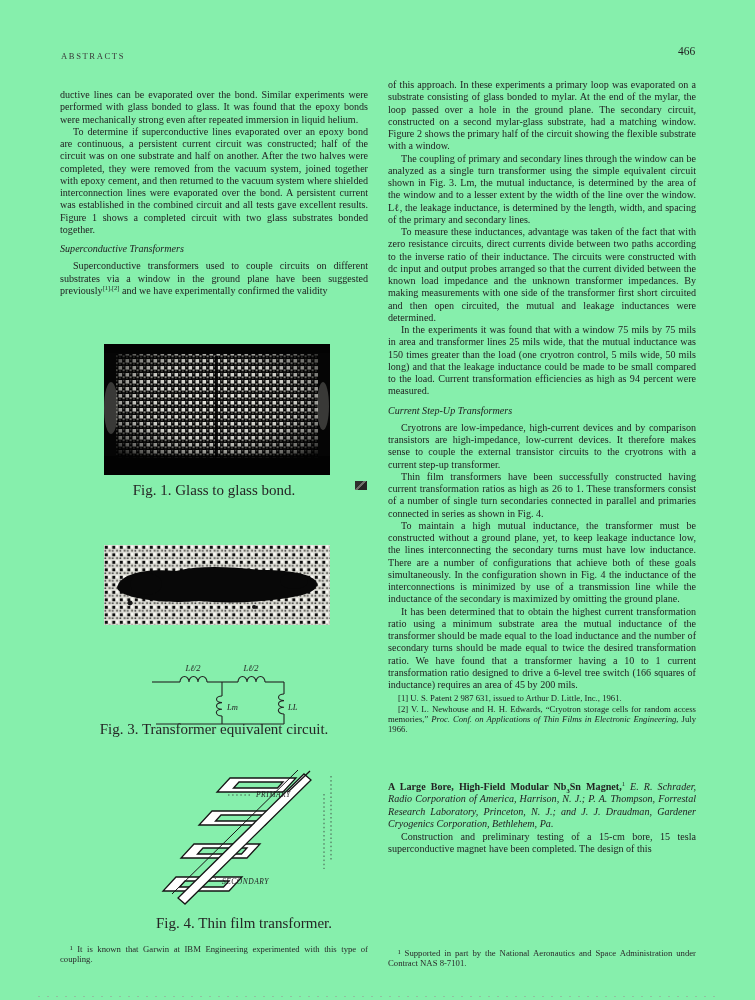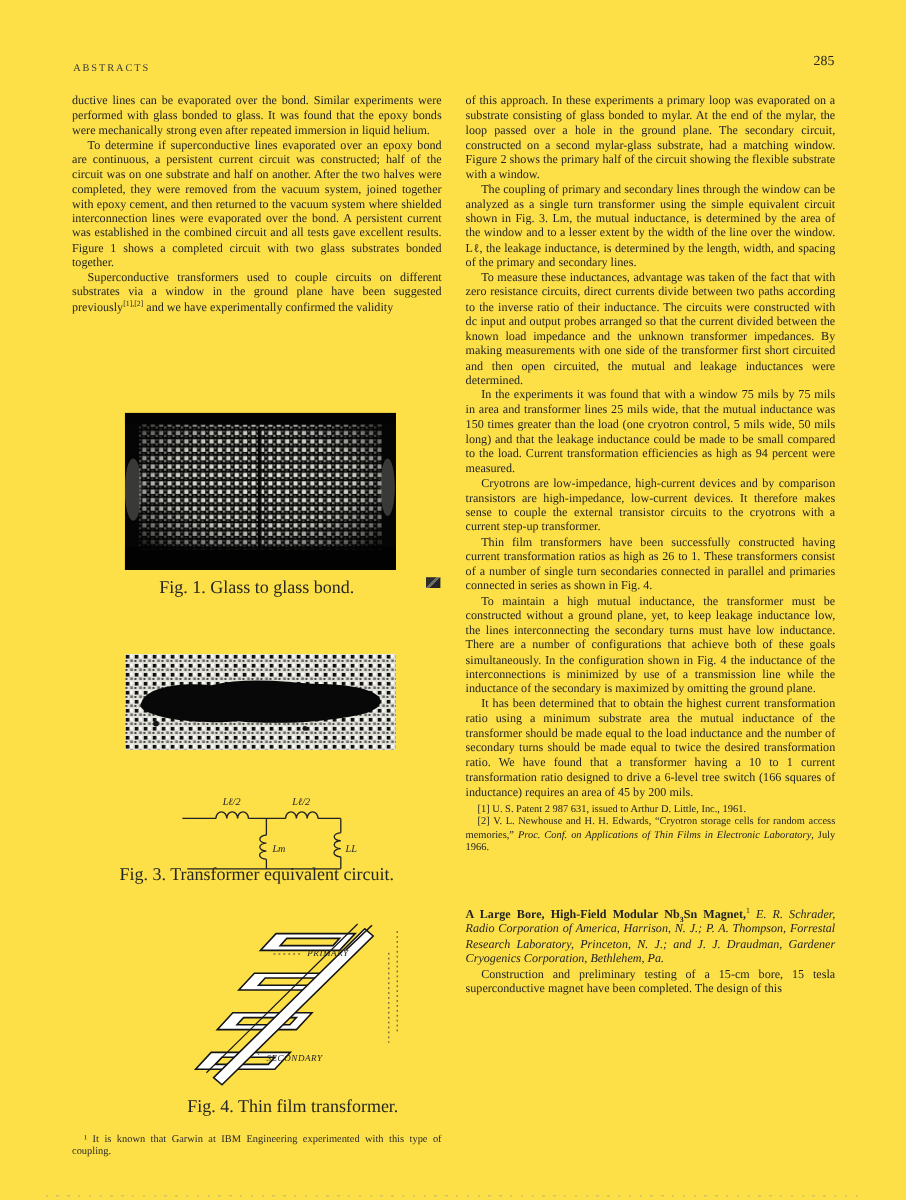--- a/index.html
+++ b/index.html
@@ -1,24 +1,24 @@
 <!DOCTYPE html>
 <html><head>
 <meta charset="utf-8">
 <style>
   html,body{margin:0;padding:0;background:#d9d9d6;}
   .page{
     position:relative;width:755px;height:1000px;margin:0 auto;
-    background:#fde047;overflow:hidden;
+    background:#86efac;overflow:hidden;
     font-family:"Liberation Serif","DejaVu Serif",serif;color:#1e1e1e;
   }
   .hdr-left{position:absolute;left:61px;top:51px;font-size:8.6px;letter-spacing:1.6px;color:#3a3a3a;}
   .hdr-num{position:absolute;left:678px;top:45px;font-size:11.5px;color:#222;}
   .col{position:absolute;top:79px;width:308px;font-size:10.1px;line-height:12.25px;text-align:justify;color:#222;}
-  .colL{left:60px;height:250px;}
+  .colL{left:60px;height:250px;margin-top:10px;}
   .colR{left:388px;}
   .col p{margin:0;text-indent:13px;}
   .col p.noindent{text-indent:0;}
   .sec-heading{font-style:italic;font-size:10.1px;margin:7px 0 5px 0;text-align:left;}
   sup.cite{font-size:6.5px;line-height:0;}
   .figure{position:absolute;}
   .fig1{left:104px;top:344px;width:226px;height:131px;}
   .fig2{left:104px;top:545px;width:226px;height:80px;}
   .fig3{left:146px;top:658px;width:160px;height:80px;}
   .fig4{left:138px;top:764px;width:212px;height:144px;text-align:center;}
@@ -43,25 +43,26 @@
   .magnet sup{font-size:6.5px;line-height:0;}
   .magnet sub{font-size:6.5px;line-height:0;}
   svg text{font-family:"Liberation Serif","DejaVu Serif",serif;}
 </style>
 </head>
 <body>
 
 <div class="page">
 
   <div class="hdr-left">ABSTRACTS</div>
-  <div class="hdr-num">285</div>
+  <div class="hdr-num">466</div>
 
   <div class="col colL">
     <p class="noindent">ductive lines can be evaporated over the bond. Similar experiments were performed with glass bonded to glass. It was found that the epoxy bonds were mechanically strong even after repeated immersion in liquid helium.</p>
     <p>To determine if superconductive lines evaporated over an epoxy bond are continuous, a persistent current circuit was constructed; half of the circuit was on one substrate and half on another. After the two halves were completed, they were removed from the vacuum system, joined together with epoxy cement, and then returned to the vacuum system where shielded interconnection lines were evaporated over the bond. A persistent current was established in the combined circuit and all tests gave excellent results. Figure 1 shows a completed circuit with two glass substrates bonded together.</p>
+    <div class="sec-heading">Superconductive Transformers</div>
     <p><span>Superconductive transformers used to couple circuits on different substrates via a window in the ground plane have been suggested previously</span><sup class="cite">[1],[2]</sup><span> and we have experimentally confirmed the validity</span></p>
   </div>
 
   <div class="figure fig1">
     <svg width="226" height="131" viewBox="0 0 226 131">
       <defs>
         <pattern id="pDark" width="7" height="7" patternUnits="userSpaceOnUse">
           <rect width="7" height="7" fill="#060606"></rect>
           <rect x="0.5" y="1" width="3.6" height="3.6" fill="#e8e8e0"></rect>
           <rect x="4.6" y="4.2" width="2" height="2" fill="#9a9a92"></rect>
@@ -153,30 +154,34 @@
       <text x="84" y="120" font-size="7.5" font-style="italic" letter-spacing="0.5" fill="#222">SECONDARY</text>
     </svg>
   </div>
   <div class="caption cap4">Fig. 4.  Thin film transformer.</div>
 
   <div class="col colR">
     <p class="noindent">of this approach. In these experiments a primary loop was evaporated on a substrate consisting of glass bonded to mylar. At the end of the mylar, the loop passed over a hole in the ground plane. The secondary circuit, constructed on a second mylar-glass substrate, had a matching window. Figure 2 shows the primary half of the circuit showing the flexible substrate with a window.</p>
     <p>The coupling of primary and secondary lines through the window can be analyzed as a single turn transformer using the simple equivalent circuit shown in Fig. 3. Lm, the mutual inductance, is determined by the area of the window and to a lesser extent by the width of the line over the window. Lℓ, the leakage inductance, is determined by the length, width, and spacing of the primary and secondary lines.</p>
     <p>To measure these inductances, advantage was taken of the fact that with zero resistance circuits, direct currents divide between two paths according to the inverse ratio of their inductance. The circuits were constructed with dc input and output probes arranged so that the current divided between the known load impedance and the unknown transformer impedances. By making measurements with one side of the transformer first short circuited and then open circuited, the mutual and leakage inductances were determined.</p>
     <p>In the experiments it was found that with a window 75 mils by 75 mils in area and transformer lines 25 mils wide, that the mutual inductance was 150 times greater than the load (one cryotron control, 5 mils wide, 50 mils long) and that the leakage inductance could be made to be small compared to the load. Current transformation efficiencies as high as 94 percent were measured.</p>
+    <div class="sec-heading">Current Step-Up Transformers</div>
     <p>Cryotrons are low-impedance, high-current devices and by comparison transistors are high-impedance, low-current devices. It therefore makes sense to couple the external transistor circuits to the cryotrons with a current step-up transformer.</p>
     <p>Thin film transformers have been successfully constructed having current transformation ratios as high as 26 to 1. These transformers consist of a number of single turn secondaries connected in parallel and primaries connected in series as shown in Fig. 4.</p>
     <p>To maintain a high mutual inductance, the transformer must be constructed without a ground plane, yet, to keep leakage inductance low, the lines interconnecting the secondary turns must have low inductance. There are a number of configurations that achieve both of these goals simultaneously. In the configuration shown in Fig. 4 the inductance of the interconnections is minimized by use of a transmission line while the inductance of the secondary is maximized by omitting the ground plane.</p>
     <p>It has been determined that to obtain the highest current transformation ratio using a minimum substrate area the mutual inductance of the transformer should be made equal to the load inductance and the number of secondary turns should be made equal to twice the desired transformation ratio. We have found that a transformer having a 10 to 1 current transformation ratio designed to drive a 6-level tree switch (166 squares of inductance) requires an area of 45 by 200 mils.</p>
     <div class="refs">
       <p>[1] U. S. Patent 2 987 631, issued to Arthur D. Little, Inc., 1961.</p>
-      <p><span>[2] V. L. Newhouse and H. H. Edwards, “Cryotron storage cells for random access memories,” </span><span class="it">Proc. Conf. on Applications of Thin Films in Electronic Laboratory</span><span>, July 1966.</span></p>
+      <p><span>[2] V. L. Newhouse and H. H. Edwards, “Cryotron storage cells for random access memories,” </span><span class="it">Proc. Conf. on Applications of Thin Films in Electronic Engineering</span><span>, July 1966.</span></p>
     </div>
     <div class="magnet"><span class="b">A Large Bore, High-Field Modular Nb</span><sub class="b">3</sub><span class="b">Sn Magnet,</span><sup>1</sup><span class="it"> E. R. Schrader, Radio Corporation of America, Harrison, N. J.; P. A. Thompson, Forrestal Research Laboratory, Princeton, N. J.; and J. J. Draudman, Gardener Cryogenics Corporation, Bethlehem, Pa.</span></div>
     <p>Construction and preliminary testing of a 15-cm bore, 15 tesla superconductive magnet have been completed. The design of this</p>
   </div>
 
   <div class="footnote fnL">
     <span class="fn-text">¹ It is known that Garwin at IBM Engineering experimented with this type of coupling.</span>
   </div>
+  <div class="footnote fnR">
+    <span class="fn-text">¹ Supported in part by the National Aeronautics and Space Administration under Contract NAS 8-7101.</span>
+  </div>
 
   <div class="scanline"></div>
 </div>
 
 </body></html>

